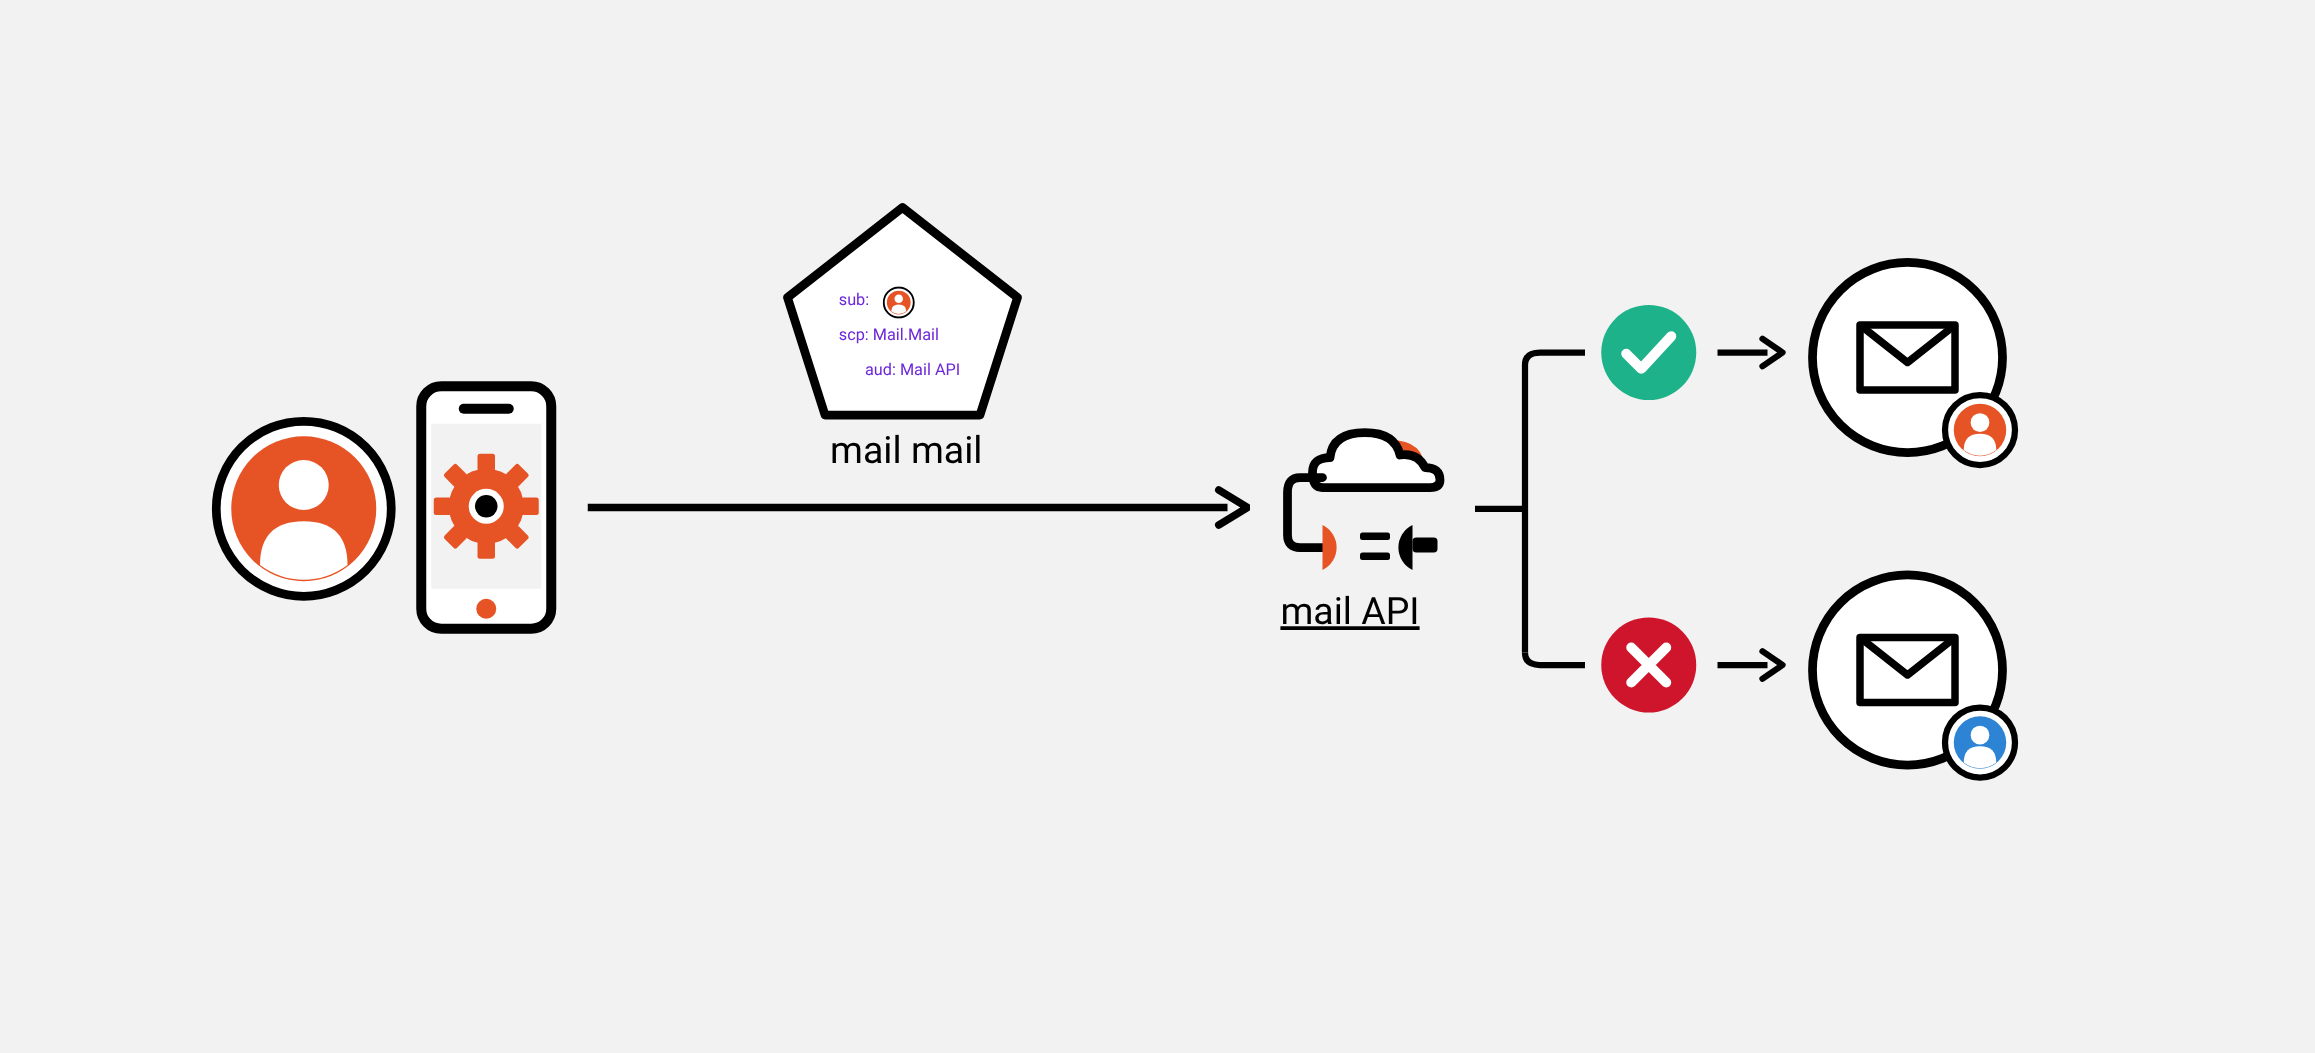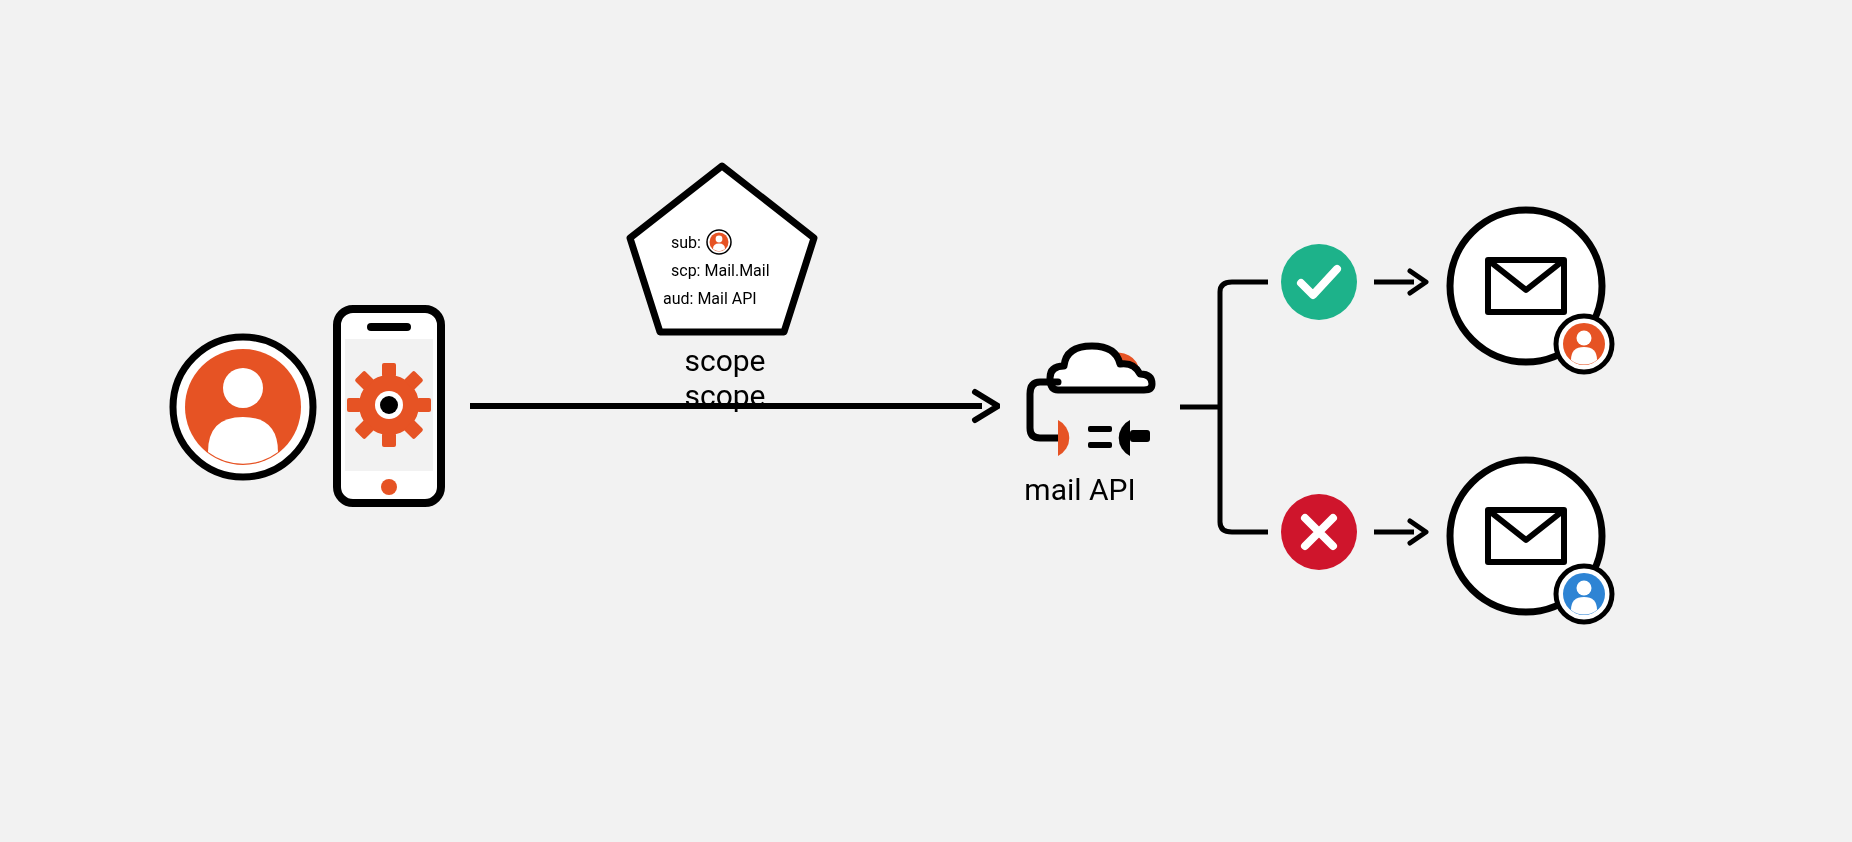--- a/index.html
+++ b/index.html
@@ -12,23 +12,23 @@
     color: #000;
   }
   svg { display: block; }
   .label {
     font-size: 30px;
     text-align: center;
     position: absolute;
     color: #000;
   }
   .token-line {
-    font-size: 16px;
+    font-size: 13px;
     position: absolute;
-    color: #000000;
+    color: #6d28d9;
   }
 </style>
 </head>
 <body>
 
 <svg style="position:absolute; left:168px; top:332px;" width="150" height="150" viewBox="0 0 150 150">
   <circle cx="75" cy="75" r="70" fill="white" stroke="#000" stroke-width="7"></circle>
   <circle cx="75" cy="75" r="58" fill="#e65324"></circle>
   <circle cx="75" cy="56" r="20" fill="white"></circle>
   <path d="M 40 120 Q 40 85 75 85 Q 110 85 110 120 A 58 58 0 0 1 40 120 Z" fill="white"></path>
@@ -72,43 +72,43 @@
   <span>sub:</span>
 </div>
 <svg style="position:absolute; left:706px; top:229px;" width="26" height="26" viewBox="0 0 26 26">
   <circle cx="13" cy="13" r="12" fill="white" stroke="#000" stroke-width="1.5"></circle>
   <circle cx="13" cy="13" r="9.5" fill="#e65324"></circle>
   <circle cx="13" cy="10" r="3.4" fill="white"></circle>
   <path d="M 7 20 Q 7 14.5 13 14.5 Q 19 14.5 19 20 A 9.5 9.5 0 0 1 7 20 Z" fill="white"></path>
 </svg>
 
 <div class="token-line" style="left:671px; top:261px;">scp: Mail.Mail</div>
-<div class="token-line" style="left:663px; top:289px;">aud: Mail API</div>
+<div class="token-line" style="left:692px; top:289px;">aud: Mail API</div>
 
-<div class="label" style="left:645px; top:343px; width:160px;">scope scope</div>
+<div class="label" style="left:645px; top:343px; width:160px;">mail mail</div>
 
 <svg style="position:absolute; left:1000px; top:332px;" width="160" height="130" viewBox="0 0 160 130">
 
   <path d="M 112 20 Q 140 20 140 45 Q 150 48 150 60 L 95 60 Q 95 25 112 20 Z" fill="#e65324"></path>
 
   <path d="M 58 58 Q 50 58 50 46 Q 50 34 64 34 Q 66 14 92 14 Q 116 14 120 32 Q 134 30 140 42 Q 152 42 152 52 Q 152 58 144 58 Z" fill="white" stroke="#000" stroke-width="7" stroke-linejoin="round"></path>
 
   <path d="M 58 50 L 40 50 Q 30 50 30 62 L 30 96 Q 30 106 40 106 L 58 106" fill="none" stroke="#000" stroke-width="7" stroke-linecap="round"></path>
 
   <path d="M 58 88 A 20 20 0 0 1 58 124 Z" fill="#e65324"></path>
 
   <g fill="#000">
     <path d="M 130 88 A 20 20 0 0 0 130 124 L 130 88 Z"></path>
     <rect x="130" y="98" width="20" height="12" rx="3"></rect>
     <rect x="88" y="94" width="24" height="6" rx="2"></rect>
     <rect x="88" y="110" width="24" height="6" rx="2"></rect>
   </g>
 </svg>
 
-<div class="label" style="left:1010px; top:472px; width:140px;">mail API</div>
+<div class="label" style="left:1010px; top:472px; width:140px;text-decoration:underline;">mail API</div>
 
 <svg style="position:absolute; left:1180px; top:272px;" width="90" height="270" viewBox="0 0 90 270">
   <path d="M 0 135 L 40 135" stroke="#000" stroke-width="5" fill="none"></path>
   <path d="M 40 20 Q 40 10 52 10 L 88 10" stroke="#000" stroke-width="5" fill="none"></path>
   <path d="M 40 250 Q 40 260 52 260 L 88 260" stroke="#000" stroke-width="5" fill="none"></path>
   <path d="M 40 20 L 40 250" stroke="#000" stroke-width="5" fill="none"></path>
 </svg>
 
 <svg style="position:absolute; left:1280px; top:243px;" width="78" height="78" viewBox="0 0 78 78">
   <circle cx="39" cy="39" r="38" fill="#1db28a"></circle>

